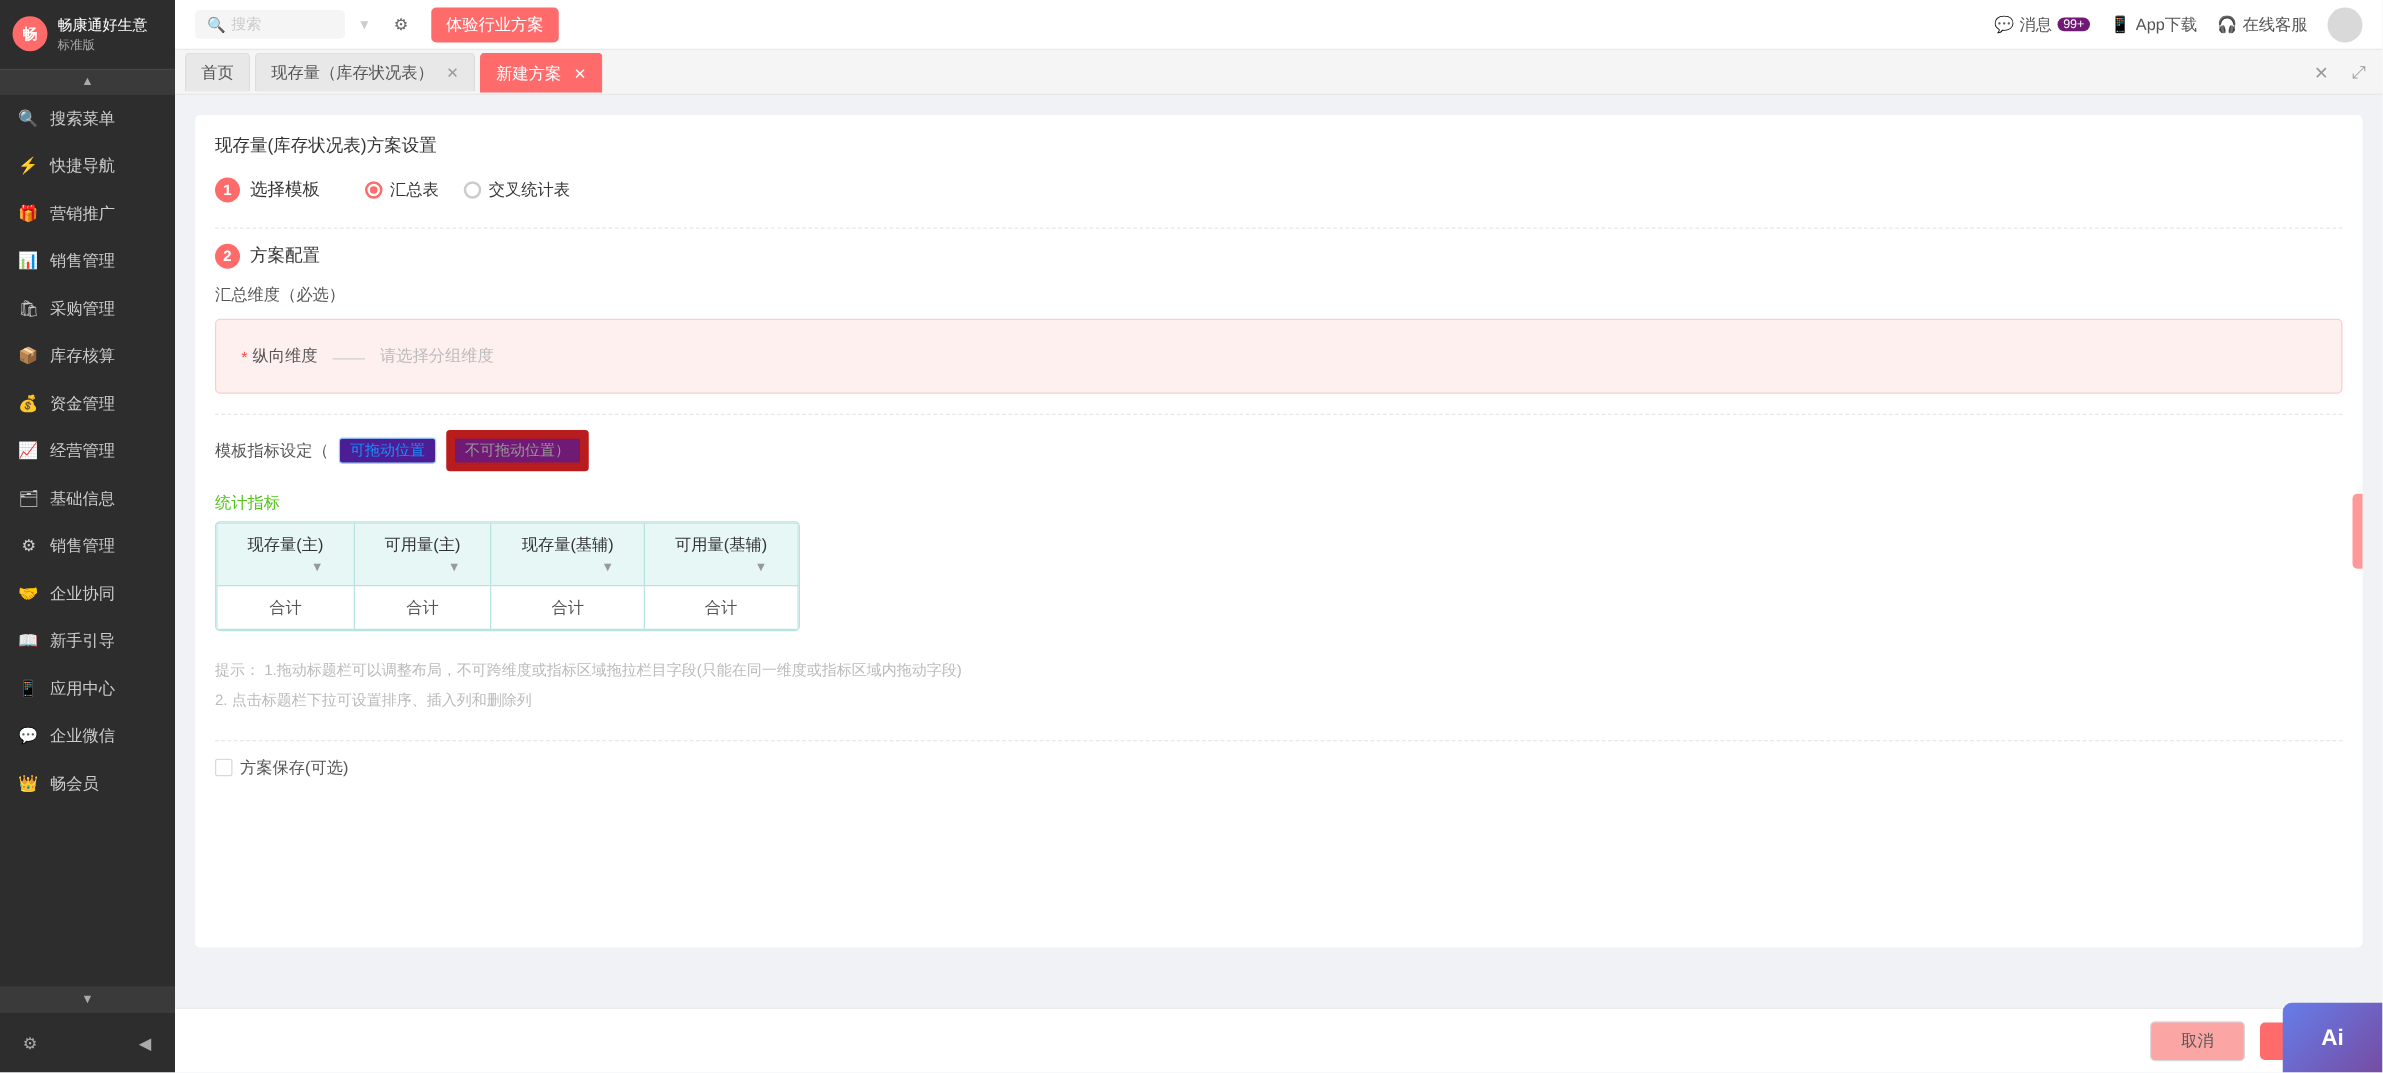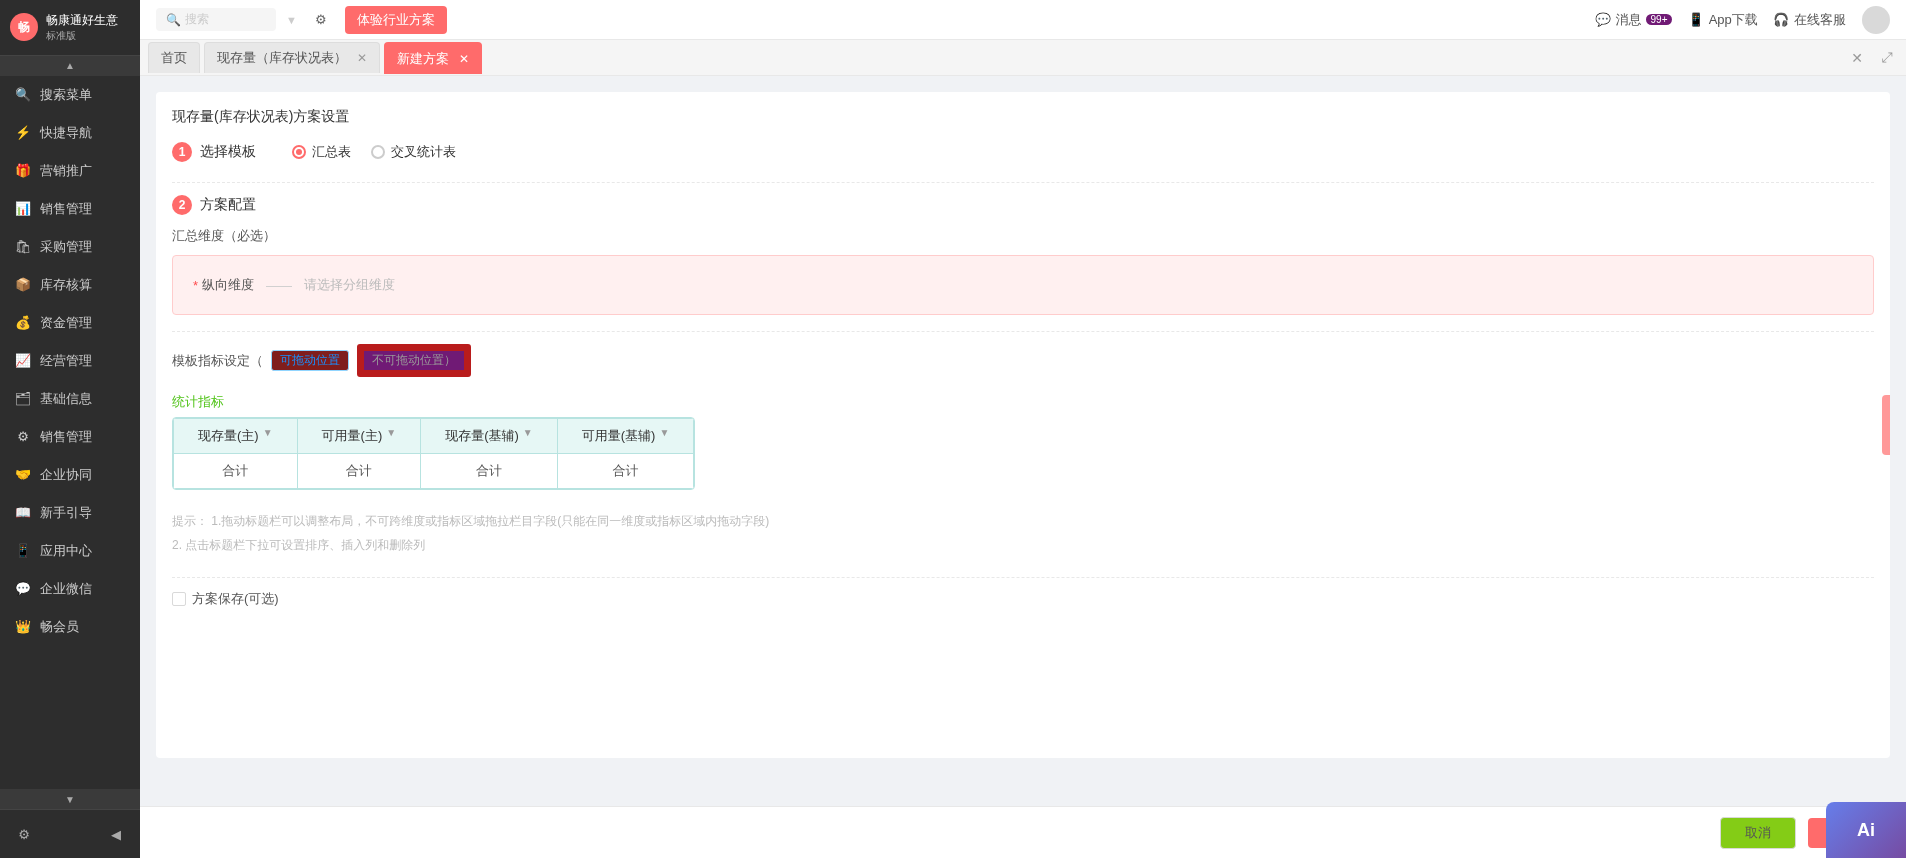--- a/index.html
+++ b/index.html
@@ -247,21 +247,21 @@
     
     .indicator-settings {
       margin-bottom: 16px;
     }
     .indicator-label {
       font-size: 13px; color: #555; margin-bottom: 8px;
       display: flex; align-items: center; gap: 8px;
     }
     .draggable-badge {
       display: inline-block;
-      background: #7f1d1d;
+      background: #4c1d95;
       border: 1px solid #91d5ff;
       color: #1890ff;
       padding: 1px 8px; border-radius: 3px; font-size: 12px;
     }
     .non-draggable-badge {
       display: inline-block;
       background: #701a75;
       border: 7px solid #b91c1c;
       color: #999;
       padding: 1px 8px; border-radius: 3px; font-size: 12px;
@@ -290,22 +290,23 @@
     .stats-table-inner th {
       background: #e6f7f5;
       color: #333;
       font-weight: normal;
     }
     .stats-table-inner td {
       background: #fff;
       color: #555;
     }
     .col-dropdown {
-      display: inline-flex; align-items: flex-start; gap: 4px;
+      display: inline-flex; align-items: flex-end; gap: 4px;
       cursor: pointer;
+      flex-direction: column;
     }
     .col-dropdown-arrow { color: #999; font-size: 10px; }
 
     
     .tips-section { margin-bottom: 16px; }
     .tips-text { color: #bbb; font-size: 12px; line-height: 2; }
 
     
     .save-option {
       display: flex; align-items: center; gap: 6px;
@@ -322,21 +323,21 @@
     
     .bottom-bar {
       height: 52px;
       background: #fff;
       border-top: 1px solid #e8e8e8;
       display: flex; align-items: center; justify-content: flex-end;
       padding: 0 24px; gap: 12px;
       flex-shrink: 0;
     }
     .cancel-btn {
-      background: #84cc16; border: 1px solid #d9d9d9;
+      background: #fca5a5; border: 1px solid #d9d9d9;
       border-radius: 4px; padding: 6px 24px;
       cursor: pointer; font-size: 13px; color: #555;
     }
     .query-btn {
       background: #ff6b6b; border: none;
       border-radius: 4px; padding: 6px 24px;
       cursor: pointer; font-size: 13px; color: #fff;
     }
     .ctrl-btn {
       width: 22px; height: 22px;

